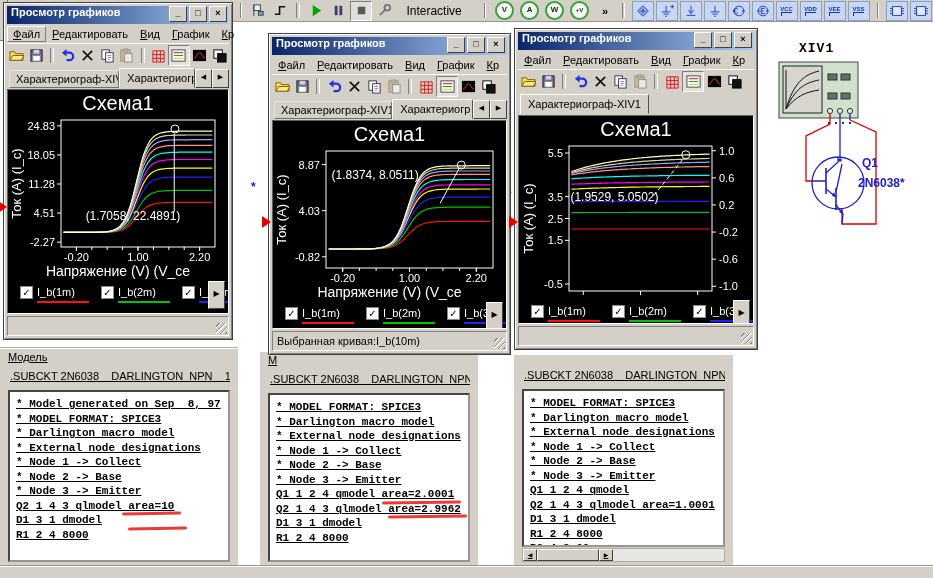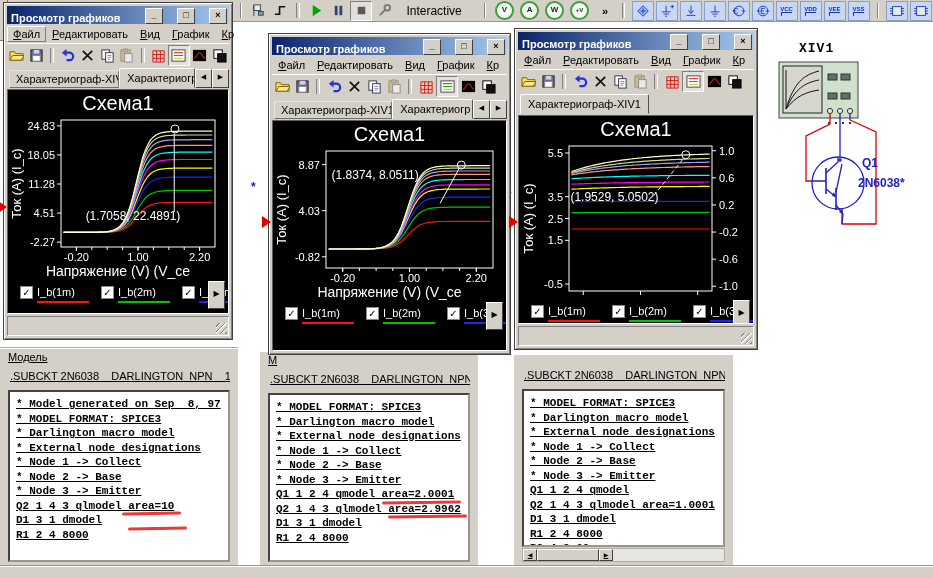--- a/index.html
+++ b/index.html
@@ -20,21 +20,21 @@
     align-items:center;justify-content:center;color:#1430b8;margin:0 1px;}
   .citool svg{width:16px;height:14px;}
   .pw{font:bold 6px/6px "Liberation Sans",sans-serif;color:#1430b8;}
   .pwbar{width:10px;border-top:1px solid #1430b8;height:3px;border-left:1px solid #1430b8;margin-left:0px;}
   
   #edge-sliver{position:absolute;left:0;top:0;width:7px;height:40px;background:#d4d0c8;
     border-right:1px solid #808080;border-bottom:1px solid #808080;z-index:1;}
   
   .gwin{position:absolute;background:#d4d0c8;border:1px solid #404040;
     box-shadow:inset 1px 1px 0 #fff,inset -1px -1px 0 #808080;padding:3px;display:flex;flex-direction:column;z-index:5;box-sizing:border-box;}
-  .titlebar{height:18px;background:linear-gradient(90deg,#0a246a,#a6caf0);display:flex;align-items:flex-end;padding:0 2px;gap:14px;flex:none;}
+  .titlebar{height:18px;background:linear-gradient(90deg,#0a246a,#a6caf0);display:flex;align-items:flex-start;padding:0 2px;gap:2px;flex:none;}
   .tbtxt{color:#fff;font:bold 11px "Liberation Sans",sans-serif;flex:1;padding-left:2px;white-space:nowrap;overflow:hidden;}
   .wbtn{width:16px;height:14px;background:#d4d0c8;border:1px solid;border-color:#fff #404040 #404040 #fff;
     font:bold 9px/12px "Liberation Sans",sans-serif;text-align:center;color:#000;flex:none;}
   .menubar{display:flex;height:19px;align-items:center;font:11px "Liberation Sans",sans-serif;color:#000;flex:none;}
   .mi{padding:2px 6px;white-space:nowrap;}
   .mi.raised{border:1px solid;border-color:#fff #808080 #808080 #fff;padding:1px 5px;}
   .wintoolbar{display:flex;align-items:center;height:23px;border-top:1px solid #fff;flex:none;}
   .ticon{width:20px;height:19px;display:flex;align-items:center;justify-content:center;}
   .ticon svg{width:15px;height:15px;}
   .ticon.pressed{border:1px solid;border-color:#808080 #fff #fff #808080;background:#e4e1dc;}
@@ -544,20 +544,24 @@
               <span class="cb">✓</span>
               <span><span class="lgl">I_b(2m)</span><div class="lgline" style="background: rgb(0, 196, 0);"></div></span>
             </span>
             <span class="lg">
               <span class="cb">✓</span>
               <span><span class="lgl">I_b(3m)</span><div class="lgline" style="background: rgb(32, 32, 255);"></div></span>
             </span>
             <span class="lgarrow">▶</span>
           </div>
     </div>
+    <div class="statusbar">
+      <span class="statustxt">Выбранная кривая:I_b(10m)</span>
+      <span class="grip"></span>
+    </div>
   </div>
       <div class="gwin" style="left: 514px; top: 28px; width: 244px; height: 322px;">
     <div class="titlebar">
       <span class="tbtxt">Просмотр графиков</span>
       <span class="wbtn">_</span>
       <span class="wbtn">□</span>
       <span class="wbtn">×</span>
     </div>
     <div class="menubar">
           <span class="mi"><u>Ф</u>айл</span>

